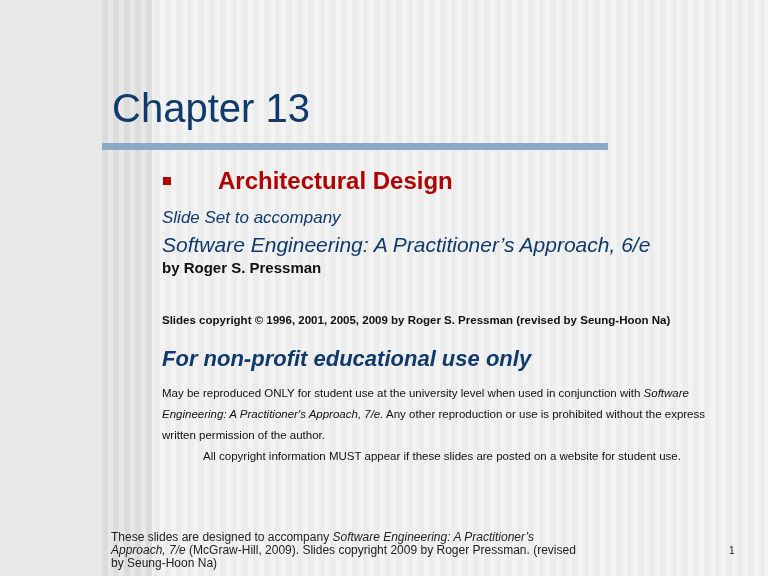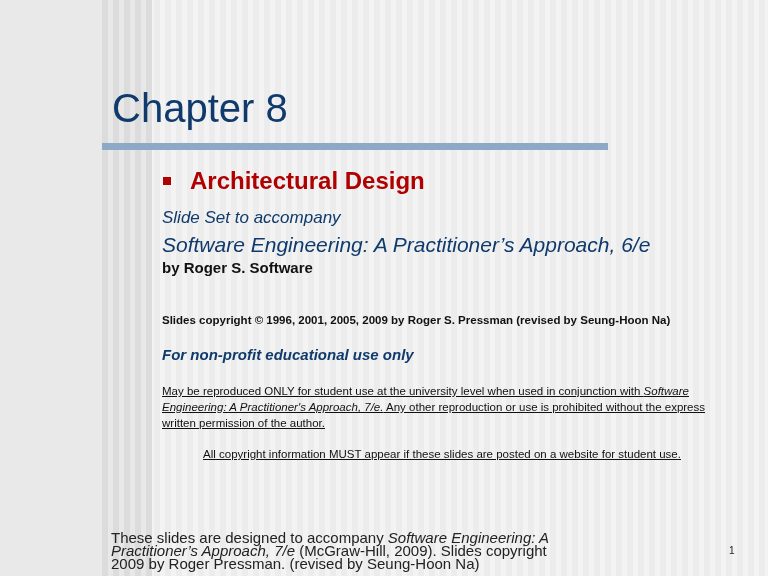--- a/index.html
+++ b/index.html
@@ -27,69 +27,69 @@
       position: absolute; left: 112px; top: 84px; margin: 0;
       font-size: 40px; font-weight: normal; color: #0f3a6b;
       line-height: 48px; letter-spacing: 0px;
     }
     .title-rule {
       position: absolute; left: 102px; top: 143px; width: 506px; height: 7px;
       background: #8ea9c6;
     }
     .bullet-row {
       position: absolute; left: 163px; top: 165px; height: 32px;
-      display: flex; align-items: center;
+      display: flex; align-items: center; gap: 28px;
     }
     .bullet-square {
       width: 8px; height: 8px; background: #b00000; margin-right: 19px;
     }
     .subtitle {
       font-size: 24px; font-weight: bold; color: #b00000; line-height: 32px;
     }
     .text {
       position: absolute; left: 162px; margin: 0; white-space: nowrap; text-align: center;
     }
     .slideset { top: 208px; font-size: 17px; font-style: italic; color: #0f3a6b; }
     .book { top: 233px; font-size: 21px; font-style: italic; color: #0f3a6b; }
     .author { top: 259px; font-size: 15px; font-weight: bold; color: #111; }
     .copyright { top: 314px; font-size: 11.5px; font-weight: bold; color: #111; }
-    .nonprofit { top: 346px; font-size: 15px; font-weight: bold; font-style: italic; color: #0f3a6b; }
+    .nonprofit { top: 346px; font-size: 22px; font-weight: bold; font-style: italic; color: #0f3a6b; }
     .para {
       position: absolute; left: 162px; width: 560px; margin: 0;
-      font-size: 11.5px; line-height: 16px; color: #111; text-decoration: underline;
+      font-size: 11.5px; line-height: 21px; color: #111;
     }
     .para1 { top: 383px; }
     .para2 { top: 446px; text-align: center; }
     .para em { font-style: italic; }
     .footer {
       position: absolute; left: 111px; top: 531px; width: 470px; margin: 0;
-      font-size: 15px; line-height: 13px; color: #222;
+      font-size: 12px; line-height: 13px; color: #222;
     }
     .footer em { font-style: italic; }
     .page-number {
       position: absolute; left: 729px; top: 545px; font-size: 10px; color: #222;
     }
   </style>
 </head>
 <body>
 
 <div class="left-panel"></div>
 <div class="dark-stripes"></div>
 
-<h1 class="slide-title">Chapter 8</h1>
+<h1 class="slide-title">Chapter 13</h1>
 <div class="title-rule"></div>
 
 <div class="bullet-row">
   <span class="bullet-square"></span>
   <span class="subtitle">Architectural Design</span>
 </div>
 
 <p class="text slideset">Slide Set to accompany</p>
 <p class="text book">Software Engineering: A Practitioner’s Approach, 6/e</p>
-<p class="text author">by Roger S. Software</p>
+<p class="text author">by Roger S. Pressman</p>
 <p class="text copyright">Slides copyright © 1996, 2001, 2005, 2009  by Roger S. Pressman (revised by Seung-Hoon Na)</p>
 <p class="text nonprofit">For non-profit educational use only</p>
 
 <p class="para para1"><span>May be reproduced ONLY for student use at the university level when used in conjunction with </span><em>Software Engineering: A Practitioner's Approach, 7/e.</em><span> Any other reproduction or use is prohibited without the express written permission of the author.</span></p>
 
 <p class="para para2">All copyright information MUST appear if these slides are posted on a website for student use.</p>
 
 <p class="footer"><span>These slides are designed to accompany </span><em>Software Engineering: A Practitioner’s Approach, 7/e</em><span> (McGraw-Hill, 2009). Slides copyright 2009 by Roger Pressman. (revised by Seung-Hoon Na)</span></p>
 
 <span class="page-number">1</span>

